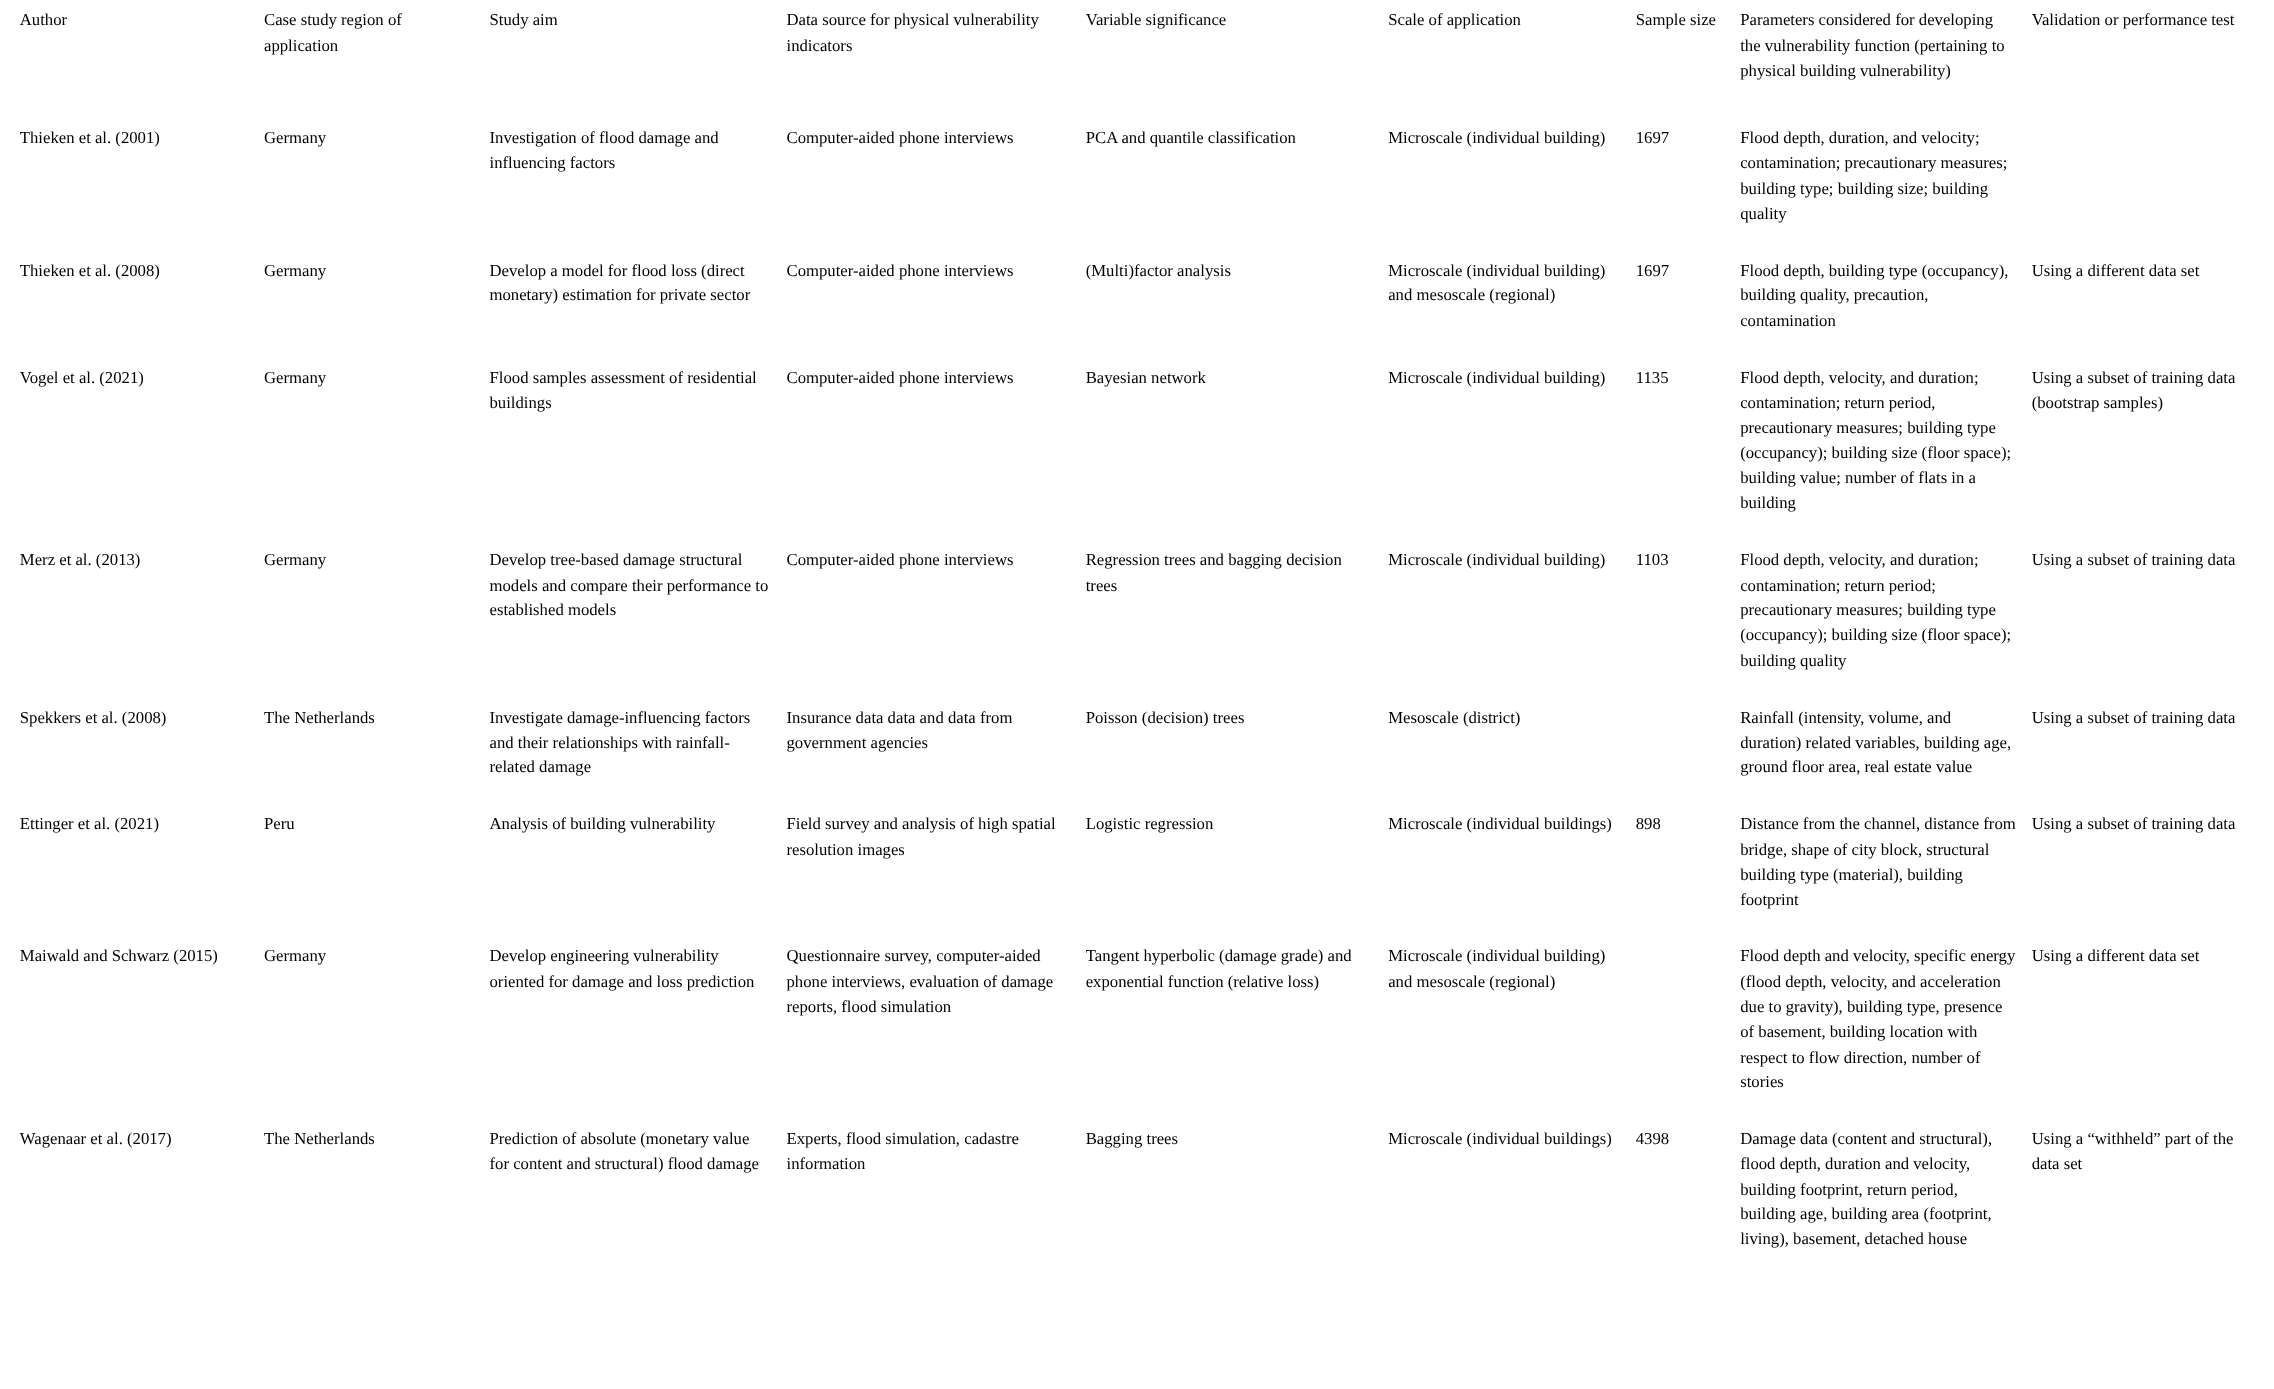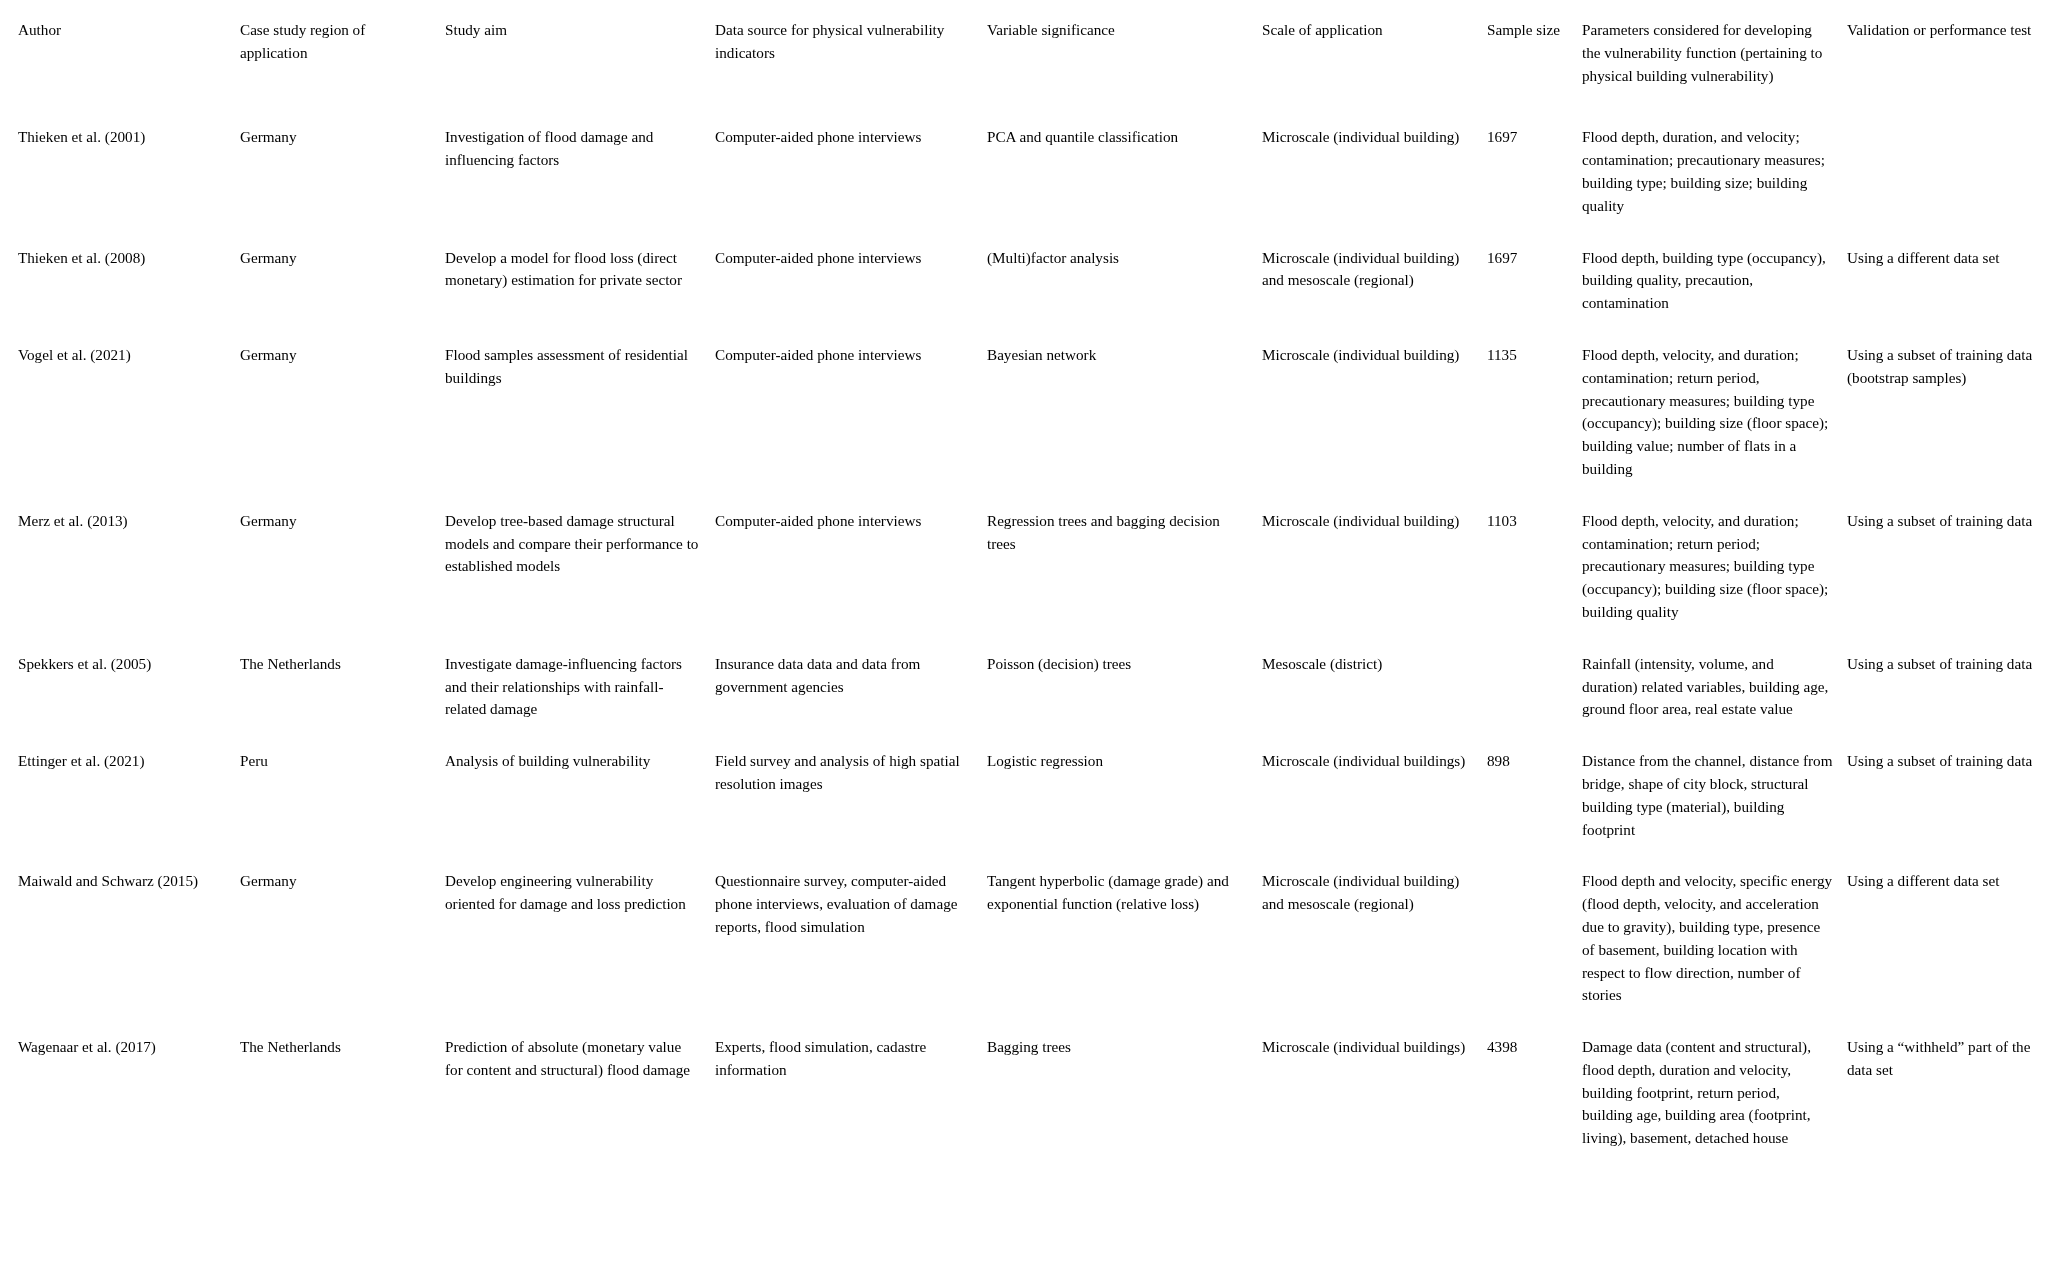--- a/index.html
+++ b/index.html
@@ -42,21 +42,21 @@
   
   td.just, th.just {
     text-align: justify;
     text-align-last: left;
   }
   
   tr.rule-top > * { border-top: 2.5px solid #555a5e; }
   tr.rule-mid > * { border-top: 1.6px solid #555a5e; }
   tr.rule-bot > * { border-top: 2.5px solid #555a5e; }
   thead tr.head-row > * {
-    padding-top: 19px;
+    padding-top: 8px;
     padding-bottom: 30px;
   }
   
   col.c-author   { width: 222px; }
   col.c-region   { width: 205px; }
   col.c-aim      { width: 270px; }
   col.c-source   { width: 272px; }
   col.c-varsig   { width: 275px; }
   col.c-scale    { width: 225px; }
   col.c-sample   { width: 95px;  }
@@ -139,21 +139,21 @@
         <td class="just">Develop tree-based damage structural models and compare their performance to established models</td>
         <td class="just">Computer-aided phone interviews</td>
         <td class="just">Regression trees and bagging decision trees</td>
         <td>Microscale (individual building)</td>
         <td>1103</td>
         <td class="just">Flood depth, velocity, and duration; contamination; return period; precautionary measures; building type (occupancy); building size (floor space); building quality</td>
         <td class="just">Using a subset of training data</td>
       </tr>
 
       <tr class="data-row rule-mid">
-        <td>Spekkers et al. (2005)</td>
+        <td>Spekkers et al. (2008)</td>
         <td>The Netherlands</td>
         <td class="just">Investigate damage-influencing factors and their relationships with rainfall-related damage</td>
         <td>Insurance data data and data from government agencies</td>
         <td>Poisson (decision) trees</td>
         <td>Mesoscale (district)</td>
         <td></td>
         <td class="just">Rainfall (intensity, volume, and duration) related variables, building age, ground floor area, real estate value</td>
         <td class="just">Using a subset of training data</td>
       </tr>
 

